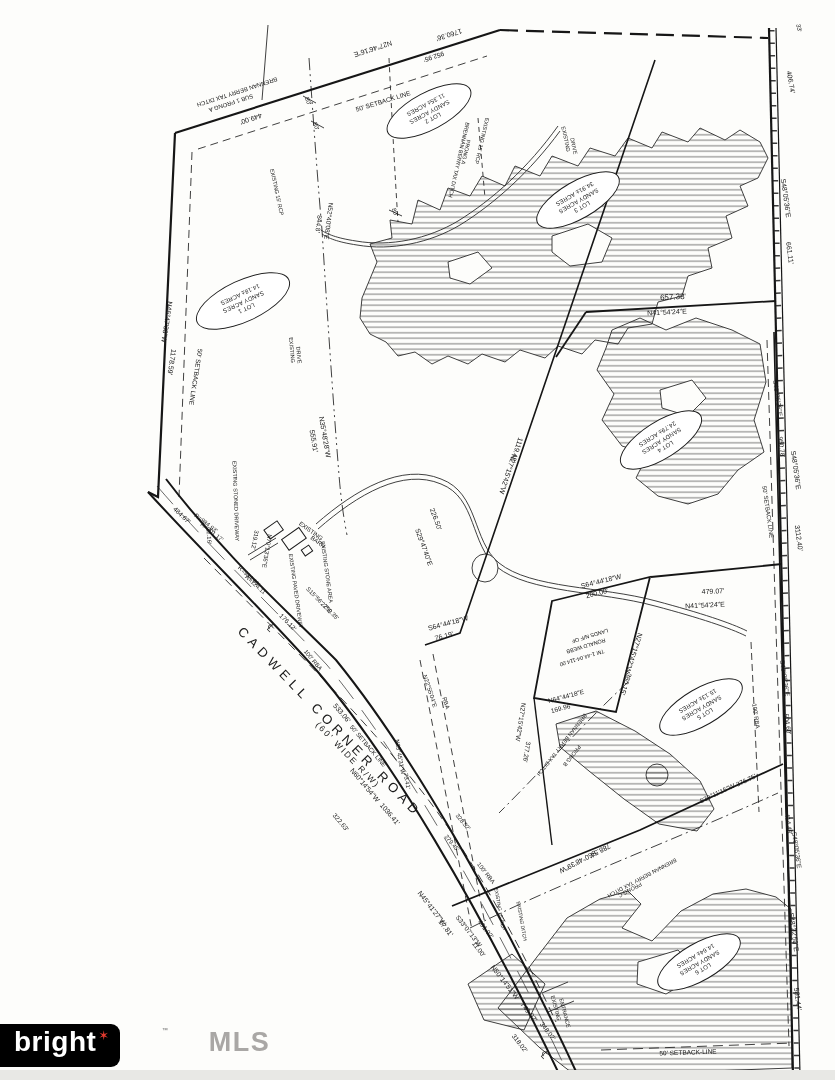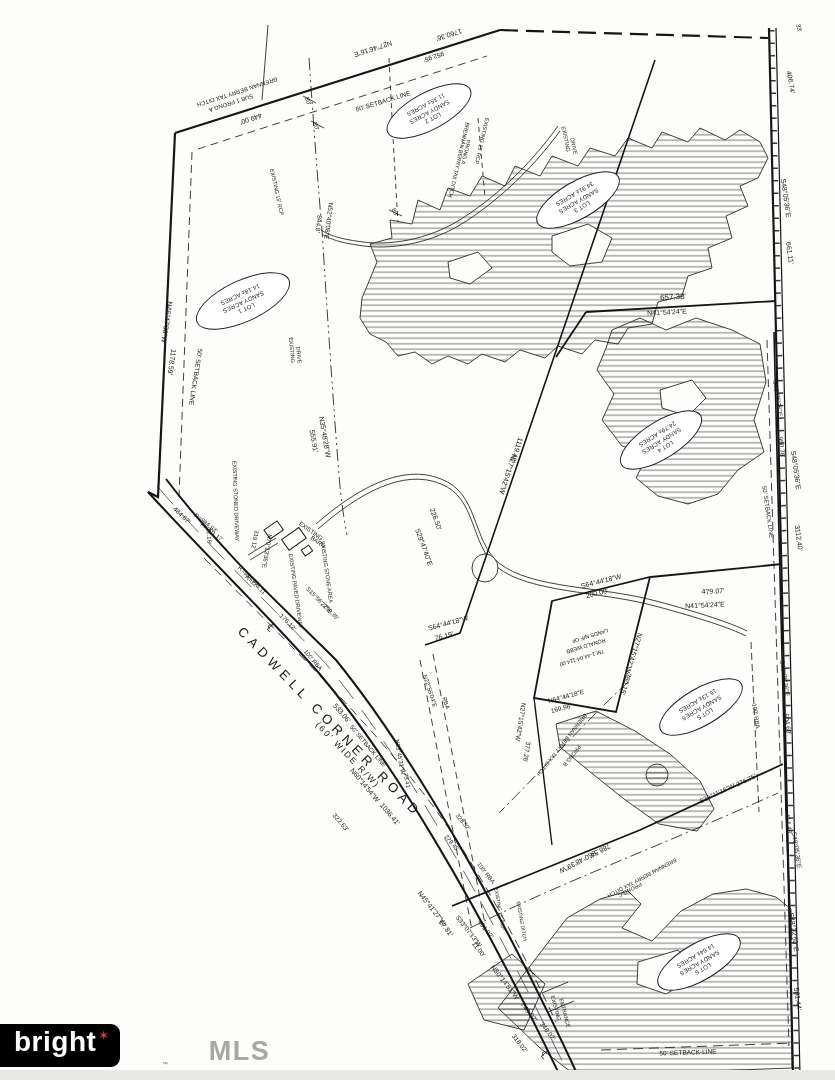--- a/index.html
+++ b/index.html
@@ -5,21 +5,21 @@
   html,body{margin:0;padding:0;background:#d8d8d6;}
   .page{position:relative;width:835px;height:1080px;background:#fdfdfb;overflow:hidden;
         font-family:"Liberation Sans",sans-serif;color:#1c1c1c;}
   .page > svg{position:absolute;left:0;top:0;}
   #label-layer{position:absolute;left:0;top:0;width:835px;height:1080px;}
   .lbl{position:absolute;white-space:nowrap;font-size:7px;color:#181818;transform-origin:center;}
   .lot{position:absolute;border:1.3px solid #1c1c1c;border-radius:50%;background:#fff;
        display:flex;flex-direction:column;align-items:center;justify-content:center;text-align:center;}
   .lot div{font-size:6px;line-height:1.2;white-space:nowrap;letter-spacing:.2px;}
   .scan-band{position:absolute;left:0;right:0;bottom:0;height:10px;background:#e8e8e5;}
-  .mls-badge{position:absolute;left:0;bottom:13px;display:flex;align-items:flex-end;z-index:5;gap:39px;}
+  .mls-badge{position:absolute;left:0;bottom:13px;display:flex;align-items:flex-start;z-index:5;gap:39px;}
   .bright-box{background:#000;color:#fff;border-radius:0 9px 9px 0;padding:3px 12px 9px 14px;
               font-size:28px;font-weight:bold;letter-spacing:.5px;line-height:1.1;}
   .star{color:#e0392e;font-size:13px;position:relative;top:-11px;left:2px;font-weight:normal;}
   .tm{font-size:6px;color:#666;margin:3px 2px 0 3px;}
   .mls{font-size:27px;color:#a9a7a5;font-weight:600;letter-spacing:1.5px;margin-top:3px;}
 </style>
 </head>
 <body>
 
 <div class="page">

